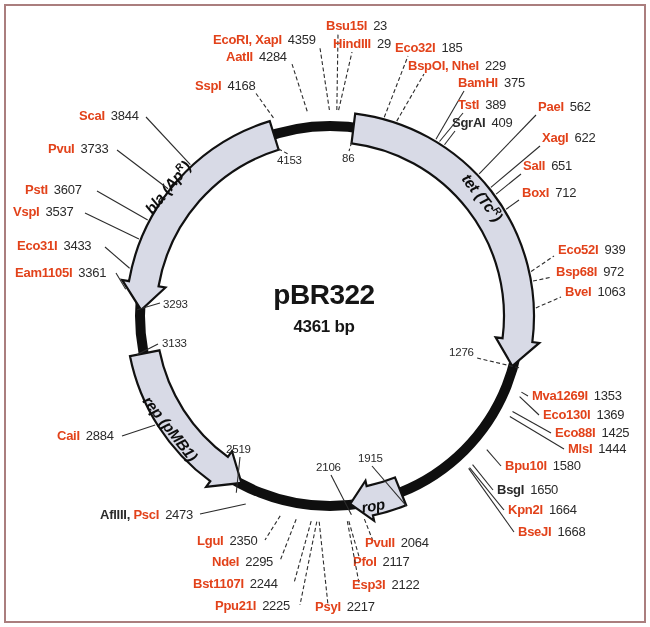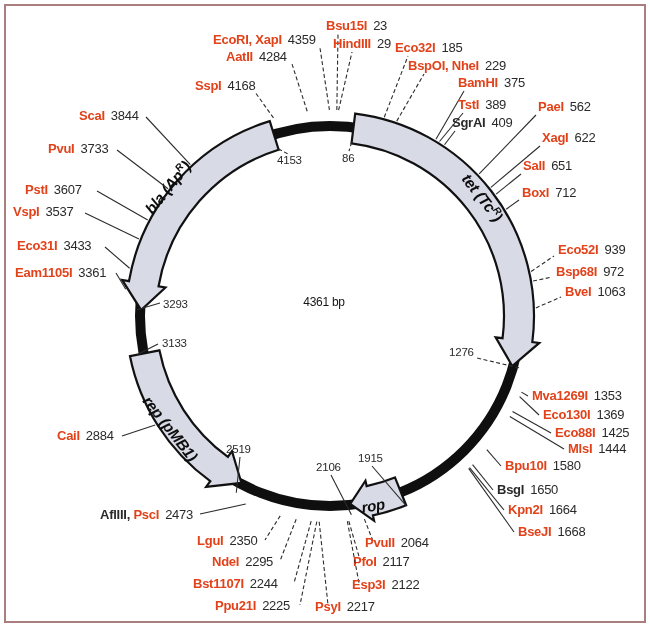--- a/index.html
+++ b/index.html
@@ -2,21 +2,21 @@
 <html><head>
 <meta charset="utf-8">
 <style>
   html,body{margin:0;padding:0;background:#ffffff;}
   .stage{position:relative;width:650px;height:627px;background:#ffffff;overflow:hidden;
          font-family:"Liberation Sans",sans-serif;}
   .frame{position:absolute;left:4px;top:4px;right:4px;bottom:4px;border:2px solid #aa7e7e;pointer-events:none;}
   svg{position:absolute;left:0;top:0;}
   .center-title{position:absolute;left:324px;top:281px;transform:translateX(-50%);text-align:center;color:#151515;white-space:nowrap;}
   .pname{font-size:28px;font-weight:bold;letter-spacing:-0.5px;line-height:1.0;}
-  .psize{font-size:12px;font-weight:normal;margin-top:14px;letter-spacing:-0.3px;}
+  .psize{font-size:17px;font-weight:bold;margin-top:8px;letter-spacing:-0.3px;}
 </style>
 </head>
 <body>
 
 <div class="stage">
   <svg id="map-svg" width="650" height="627" viewBox="0 0 650 627">
       <circle cx="330" cy="316" r="190" fill="none" stroke="#0f0f0f" stroke-width="10"></circle>
       <path d="M269.7763318238801,121.09204790103453 A204,204 0 0 0 128.99909220764866,281.1483850209109 L122.1020022343817,279.95249627162843 L141.09710513807,309.94225183895725 L165.45513920920257,287.4695112671182 L158.5580492359356,286.27362251783575 A174,174 0 0 1 278.63275361448603,149.75498203323534 Z" fill="#d8dae6" stroke="#111111" stroke-width="2.2" stroke-linejoin="miter"></path>
       <text x="172" y="191" fill="#0d0d0d" font-size="15.5" font-weight="bold" font-style="italic" text-anchor="middle" letter-spacing="-0.3" transform="rotate(-51 172 191)"><tspan>bla (Ap</tspan><tspan font-size="10" dy="-6">R</tspan><tspan dy="6">)</tspan></text>
       <path d="M355.2121897130503,113.56397185808757 A204,204 0 0 1 532.3312127634448,342.0399758385762 L539.2739504563081,342.9335044212724 L512.2720401875006,365.9790292611431 L495.6338849583102,337.3170390443246 L502.5766226511735,338.21056762702085 A174,174 0 0 0 351.5045147552488,143.3339759966041 Z" fill="#d8dae6" stroke="#111111" stroke-width="2.2" stroke-linejoin="miter"></path>
@@ -118,16 +118,17 @@
       <line x1="351.4262314898341" y1="514.8489793892442" x2="331" y2="475" stroke="#2c2c2c" stroke-width="1.1"></line>
       <text x="316" y="471" font-size="11.5" fill="#2a2a2a" letter-spacing="-0.2">2106</text>
       <line x1="236.28100378240333" y1="492.6826243521589" x2="240" y2="457" stroke="#2c2c2c" stroke-width="1.1"></line>
       <text x="226" y="453" font-size="11.5" fill="#2a2a2a" letter-spacing="-0.2">2519</text>
       <line x1="136.86706096595537" y1="354.8415738619331" x2="158" y2="344" stroke="#2c2c2c" stroke-width="1.1"></line>
       <text x="162" y="347" font-size="11.5" fill="#2a2a2a" letter-spacing="-0.2">3133</text>
       <line x1="137.09916027326724" y1="309.8140455286706" x2="160" y2="303" stroke="#2c2c2c" stroke-width="1.1"></line>
       <text x="163" y="308" font-size="11.5" fill="#2a2a2a" letter-spacing="-0.2">3293</text>
     </svg>
   <div class="center-title">
+    <div class="pname">pBR322</div>
     <div class="psize">4361 bp</div>
   </div>
   <div class="frame"></div>
 </div>
 
 </body></html>

